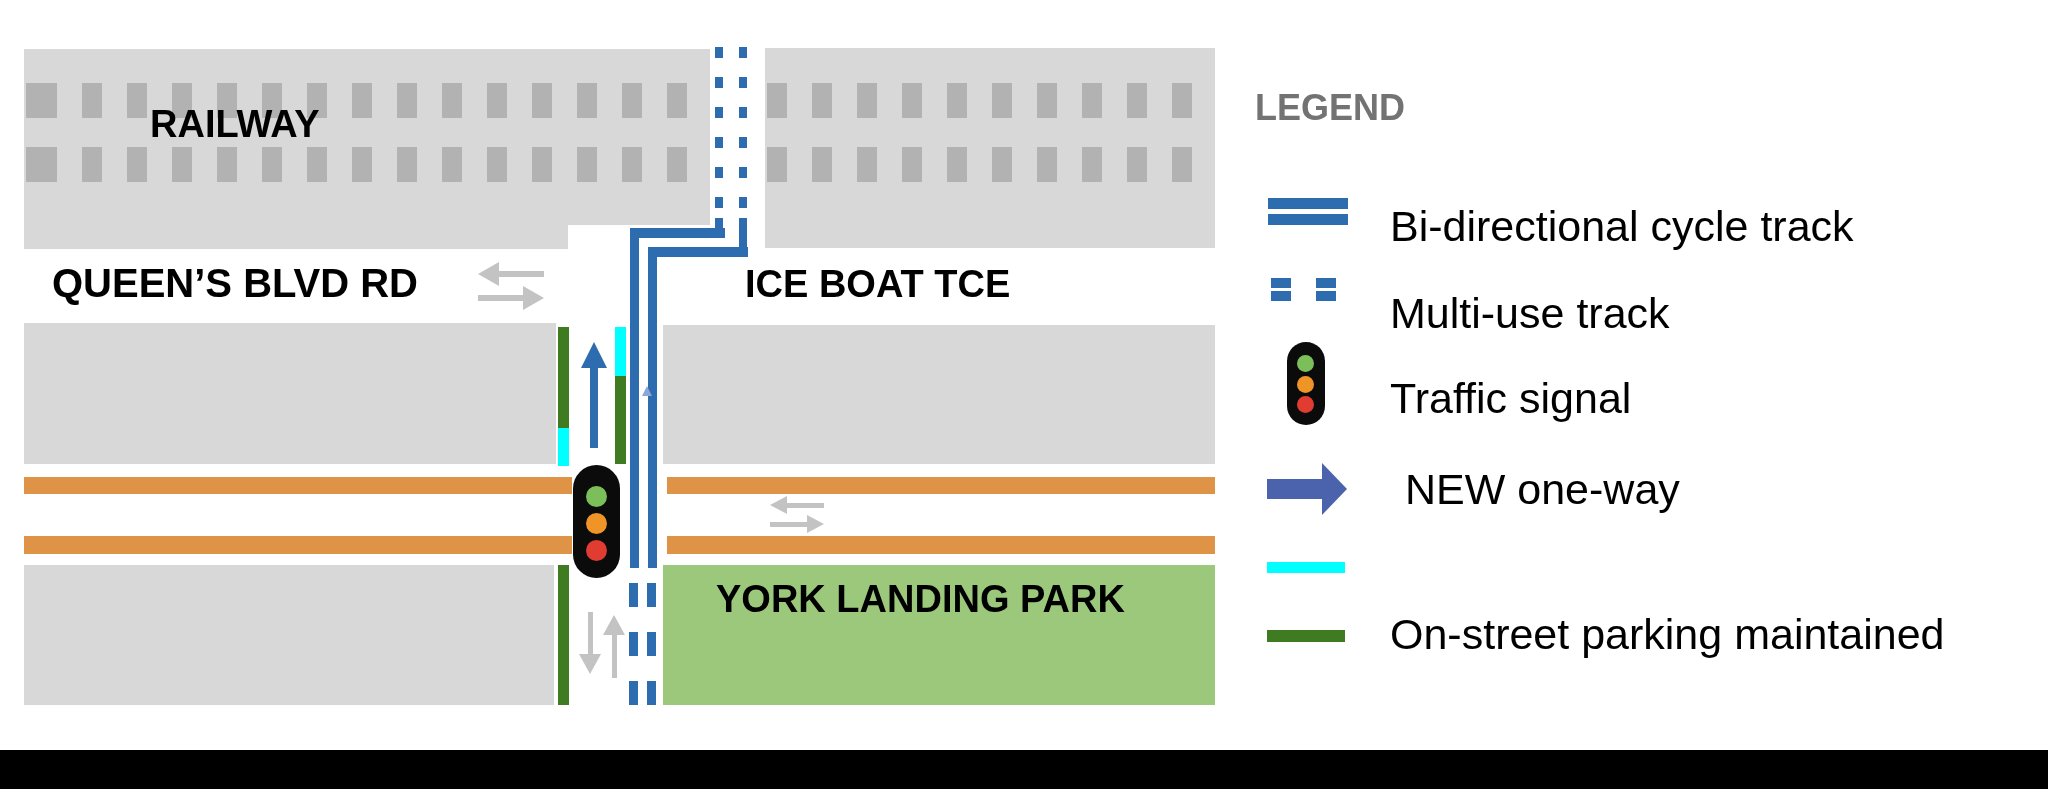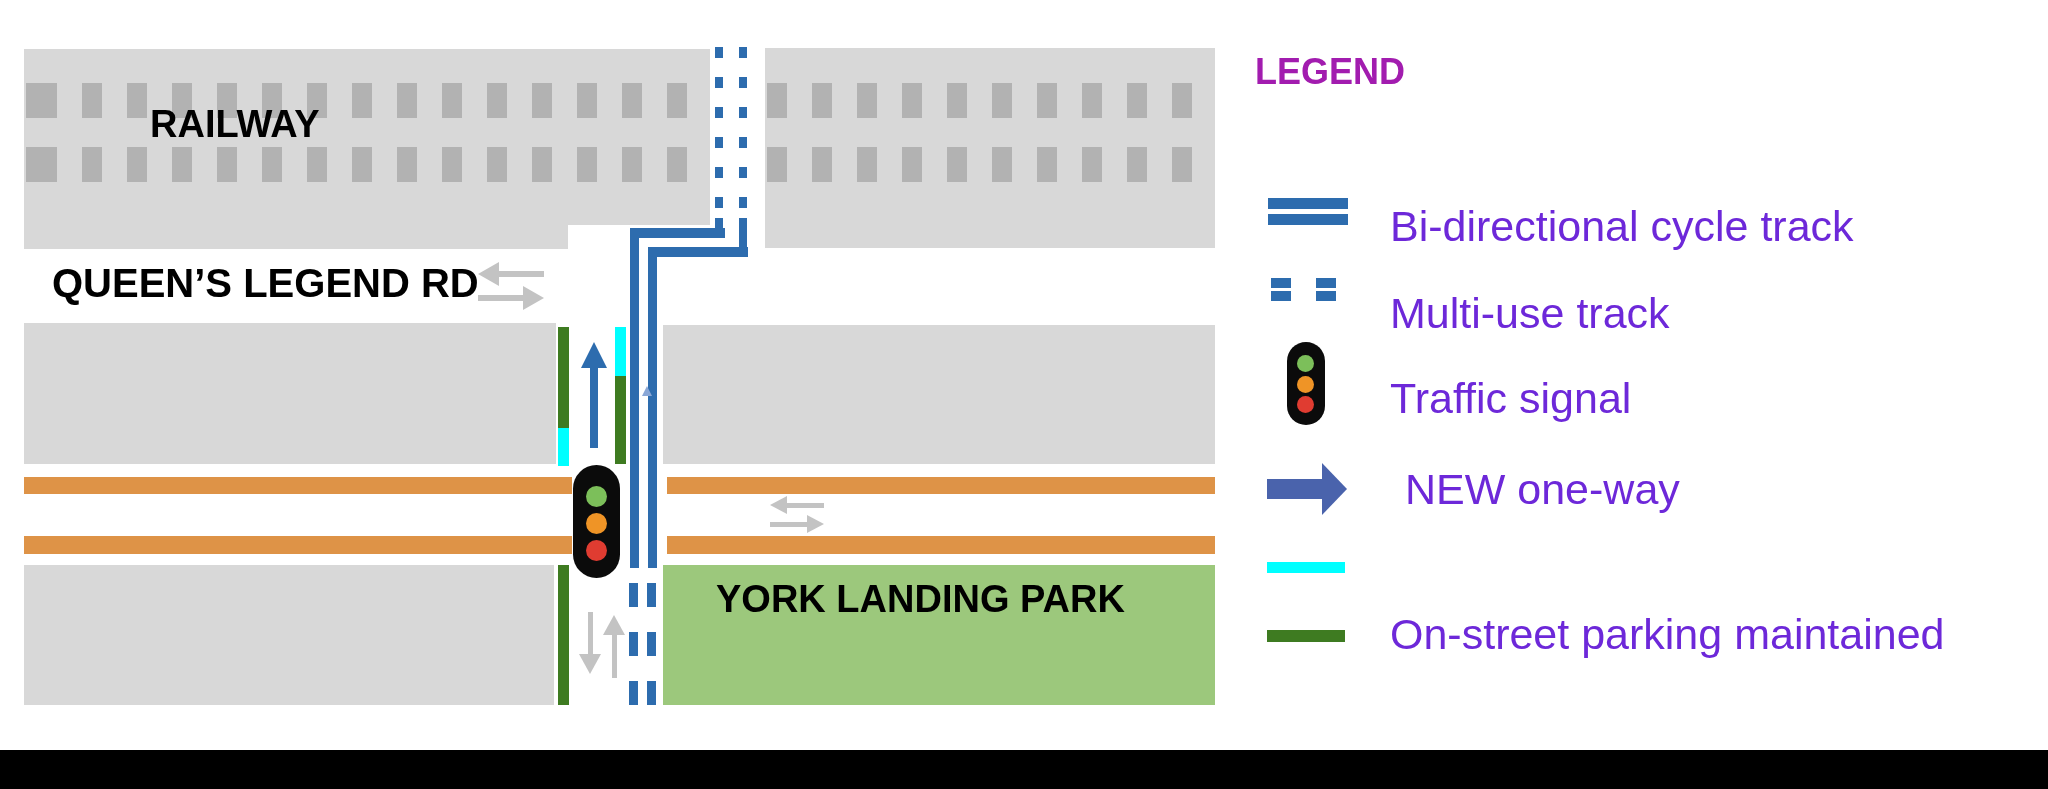--- a/index.html
+++ b/index.html
@@ -20,22 +20,22 @@
   .dashed-v-long{position:absolute;width:9px;
     background-image:repeating-linear-gradient(to bottom,#2d6cae 0 24px,rgba(0,0,0,0) 24px 49px);}
   .strip{position:absolute;width:11px;}
   .strip.green{background:#3e7b21;}
   .strip.cyan{background:#00ffff;}
   .signal{position:absolute;background:#0b0b0b;border-radius:999px;}
   .signal .lamp{position:absolute;border-radius:50%;}
   .tri{position:absolute;width:0;height:0;}
   .shaft{position:absolute;}
   .gray-arrow{background:#c3c3c3;}
-  .legend-label{position:absolute;color:#6d28d9;font-size:43px;line-height:52px;white-space:nowrap;}
-  .legend-title{position:absolute;color:#a21caf;font-weight:bold;font-size:36px;line-height:40px;}
+  .legend-label{position:absolute;color:#000000;font-size:43px;line-height:52px;white-space:nowrap;}
+  .legend-title{position:absolute;color:#737373;font-weight:bold;font-size:36px;line-height:40px;margin-top:36px;}
   .black-bar{position:absolute;background:#000;}
 </style>
 </head>
 <body>
 
 <div class="stage">
 
   <div class="block" style="left:24px;top:49px;width:686px;height:176px;">
     <div class="tie-row" style="top:34px;background-position-x:13px;"></div>
     <div class="tie-row" style="top:98px;background-position-x:13px;"></div>
@@ -46,21 +46,22 @@
     <div class="tie-row" style="top:99px;background-position-x:2px;"></div>
   </div>
   <div class="map-label" style="left:150px;top:105px;">RAILWAY</div>
 
   <div class="block" style="left:24px;top:323px;width:532px;height:141px;"></div>
   <div class="block" style="left:663px;top:325px;width:552px;height:139px;"></div>
   <div class="block" style="left:24px;top:565px;width:530px;height:140px;"></div>
   <div class="block" style="left:663px;top:565px;width:552px;height:140px;background:#9cc87c;"></div>
   <div class="map-label" style="left:716px;top:580px;">YORK LANDING PARK</div>
 
-  <div class="map-label" style="left:52px;top:264px;font-size:40px;">QUEEN’S LEGEND RD</div>
+  <div class="map-label" style="left:52px;top:264px;font-size:40px;">QUEEN’S BLVD RD</div>
+  <div class="map-label" style="left:745px;top:265px;">ICE BOAT TCE</div>
 
   <div class="orange-band" style="left:24px;top:477px;width:548px;"></div>
   <div class="orange-band" style="left:24px;top:536px;width:548px;height:18px;"></div>
   <div class="orange-band" style="left:667px;top:477px;width:548px;"></div>
   <div class="orange-band" style="left:667px;top:536px;width:548px;height:18px;"></div>
 
   <div class="abs" style="left:478px;top:262px;width:66px;height:48px;">
     <div class="tri" style="left:0;top:0;border-top:12px solid transparent;border-bottom:12px solid transparent;border-right:21px solid #c3c3c3;"></div>
     <div class="shaft gray-arrow" style="left:18px;top:9px;width:48px;height:6px;"></div>
     <div class="tri" style="left:45px;top:24px;border-top:12px solid transparent;border-bottom:12px solid transparent;border-left:21px solid #c3c3c3;"></div>

